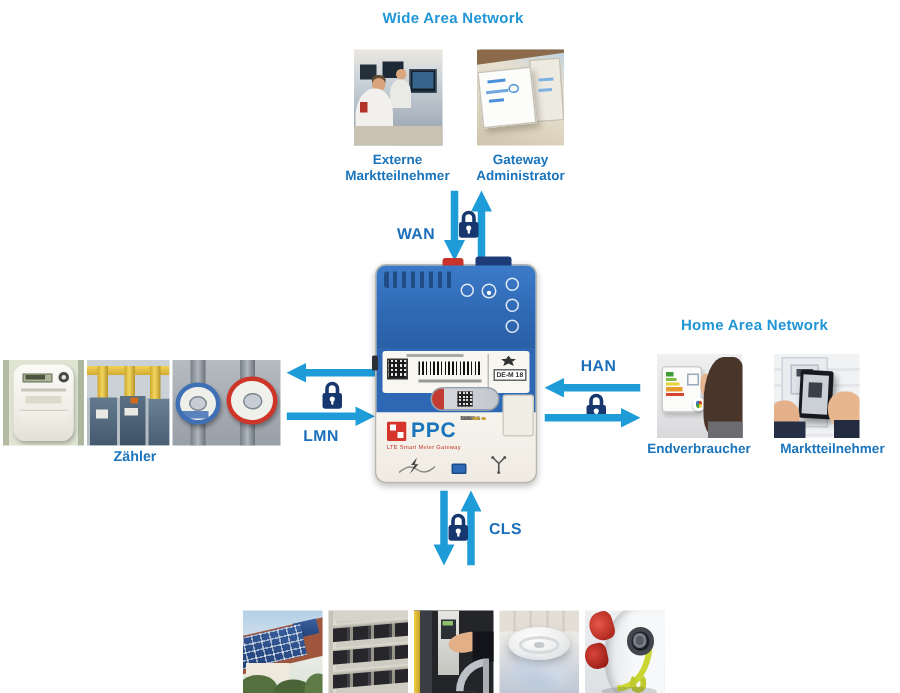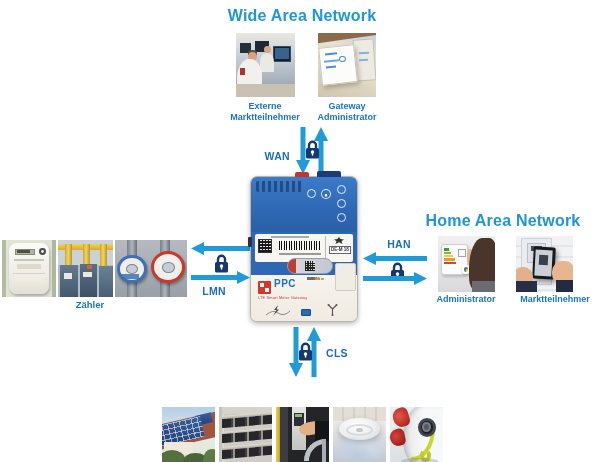--- a/index.html
+++ b/index.html
@@ -1,20 +1,20 @@
 <!DOCTYPE html>
 <html><head>
 <meta charset="utf-8">
 <style>
   * { margin:0; padding:0; box-sizing:border-box; }
   html,body { background:#fff; }
   body { font-family:"Liberation Sans", sans-serif; }
   .canvas { position:relative; width:600px; height:462px; background:#fff; overflow:hidden; }
   .abs { position:absolute; }
-  .sec-title { position:absolute; font-size:16px; font-weight:bold; color:#2196D6; text-align:center; letter-spacing:.2px; }
+  .sec-title { position:absolute; font-size:10px; font-weight:bold; color:#2196D6; text-align:center; letter-spacing:.2px; }
   .actor-label { position:absolute; font-size:9px; font-weight:bold; color:#1B75BC; text-align:center; line-height:11px; }
   .nowrap { white-space:nowrap; }
   .if-label { position:absolute; font-size:10.5px; font-weight:bold; color:#1B6FBA; letter-spacing:.3px; }
   .photo { position:absolute; overflow:hidden; }
   .photo div { position:absolute; }
 
   
   .ph-cr { background:linear-gradient(180deg,#EAE7DF 0%,#CDD4DB 30%,#ABB5BF 70%,#909BA6 100%); }
   .cr-m1{left:6%;top:16%;width:20%;height:15%;background:#243039;}
   .cr-m2{left:32%;top:12%;width:24%;height:17%;background:#1D2935;}
@@ -170,21 +170,21 @@
   .dl-qr{left:3px;top:5px;width:14px;height:14px;border:1px solid #333;background-image:repeating-linear-gradient(0deg,#1A1A1A 0 1.5px,transparent 1.5px 3px),repeating-linear-gradient(90deg,#1A1A1A 0 1.5px,#E8E8E8 1.5px 3px);}
   .dl-bar{left:24px;top:7px;width:42px;height:9px;background:repeating-linear-gradient(90deg,#111 0 1px,transparent 1px 2.5px);}
   .dl-sub{left:24px;top:19px;width:42px;height:2px;background:#999;}
   .dl-right{left:70px;top:2px;width:26px;height:24px;border-left:1px solid #BBB;}
   .dl-eagle{left:8px;top:1px;width:10px;height:7px;background:#333;clip-path:polygon(50% 0,65% 30%,100% 35%,75% 60%,85% 100%,50% 75%,15% 100%,25% 60%,0 35%,35% 30%);}
   .dl-dem{left:3px;top:10px;font-size:4.5px;font-weight:bold;color:#333;border:1px solid #666;padding:0 1px;line-height:6px;background:#FFF;}
   .dev-seal{left:36px;top:26px;width:46px;height:16px;border-radius:8px;border:1px solid #96A0AA;background:linear-gradient(90deg,#C23B32 0 18%,#D4D6DA 18%,#C3C7CE 100%);}
   .seal-qr{left:38%;top:2px;width:10px;height:10px;background-image:repeating-linear-gradient(0deg,#222 0 1.2px,transparent 1.2px 2.4px),repeating-linear-gradient(90deg,#222 0 1.2px,#DDD 1.2px 2.4px);}
   .dev-bottom{left:0;top:98px;width:106px;height:46px;background:linear-gradient(180deg,#F7F4EE,#EFEBE2);border-radius:0 0 6px 6px;}
   .ppc-mark{left:7px;top:6px;width:13px;height:13px;background:#D5352B;border-radius:1px;background-image:linear-gradient(#FFF,#FFF),linear-gradient(#FFF,#FFF);background-size:4px 4px,4px 4px;background-position:2px 2px,7px 7px;background-repeat:no-repeat;}
-  .ppc-text{left:23px;top:3px;font-size:10px;font-weight:bold;color:#1B75BC;letter-spacing:.5px;}
+  .ppc-text{left:23px;top:3px;font-size:14px;font-weight:bold;color:#1B75BC;letter-spacing:.5px;}
   .ppc-sub{left:7px;top:21px;font-size:3.8px;color:#C0392B;letter-spacing:.2px;}
   .led-panel{left:56px;top:2px;width:48px;display:grid;grid-template-columns:1fr 1fr;gap:1.5px 3px;font-size:3.5px;color:#666;}
   .led-cell{position:static;display:flex;align-items:center;justify-content:flex-end;gap:1px;}
   .led-lab{position:static;font-style:normal;}
   .led-dot{position:static;width:2.5px;height:2px;background:#C9A23A;border-radius:1px;flex:none;}
   .sym-port{left:50px;top:34px;width:10px;height:7px;background:#2E68B4;border:1px solid #1C4A8A;border-radius:1px;}
   .dev-hatch{left:84px;top:86px;width:21px;height:28px;background:#EFEDE4;border:1px solid #CFCCC0;border-radius:2px;}
   .dev-clip{left:-3px;top:60px;width:4px;height:10px;background:#2A2F38;border-radius:1px;}
 </style>
 </head>
@@ -313,21 +313,21 @@
     <div class="sp-mtd"></div>
     <div class="sp-ph"></div>
     <div class="sp-scr"></div>
     <div class="sp-scrm"></div>
     <div class="sp-h1"></div>
     <div class="sp-h2"></div>
     <div class="sp-sl1"></div>
     <div class="sp-sl2"></div>
   </div>
 
-  <div class="actor-label nowrap" style="left:420px;top:294px;width:92px">Administrator</div>
+  <div class="actor-label nowrap" style="left:420px;top:294px;width:92px">Endverbraucher</div>
   <div class="actor-label nowrap" style="left:510px;top:294px;width:90px">Marktteilnehmer</div>
 
   <div class="if-label" style="left:377px;top:238px;width:44px;text-align:center">HAN</div>
   <svg class="abs" style="left:363px;top:252px" width="64" height="13">
       <polygon points="13,0 13,13 0,6.5" fill="#1E9CD8"></polygon>
       <rect x="11" y="4" width="53" height="5" fill="#1E9CD8"></rect>
     </svg>
   <svg class="abs" style="left:389px;top:261px" width="17" height="20" viewBox="0 0 17 20">
     <path d="M5 9.5 V6.2 a3.5 3.5 0 0 1 7 0 V9.5" fill="none" stroke="#17386E" stroke-width="2.4"></path>
     <rect x="2" y="9" width="13" height="10.5" rx="1.6" fill="#17386E"></rect>

